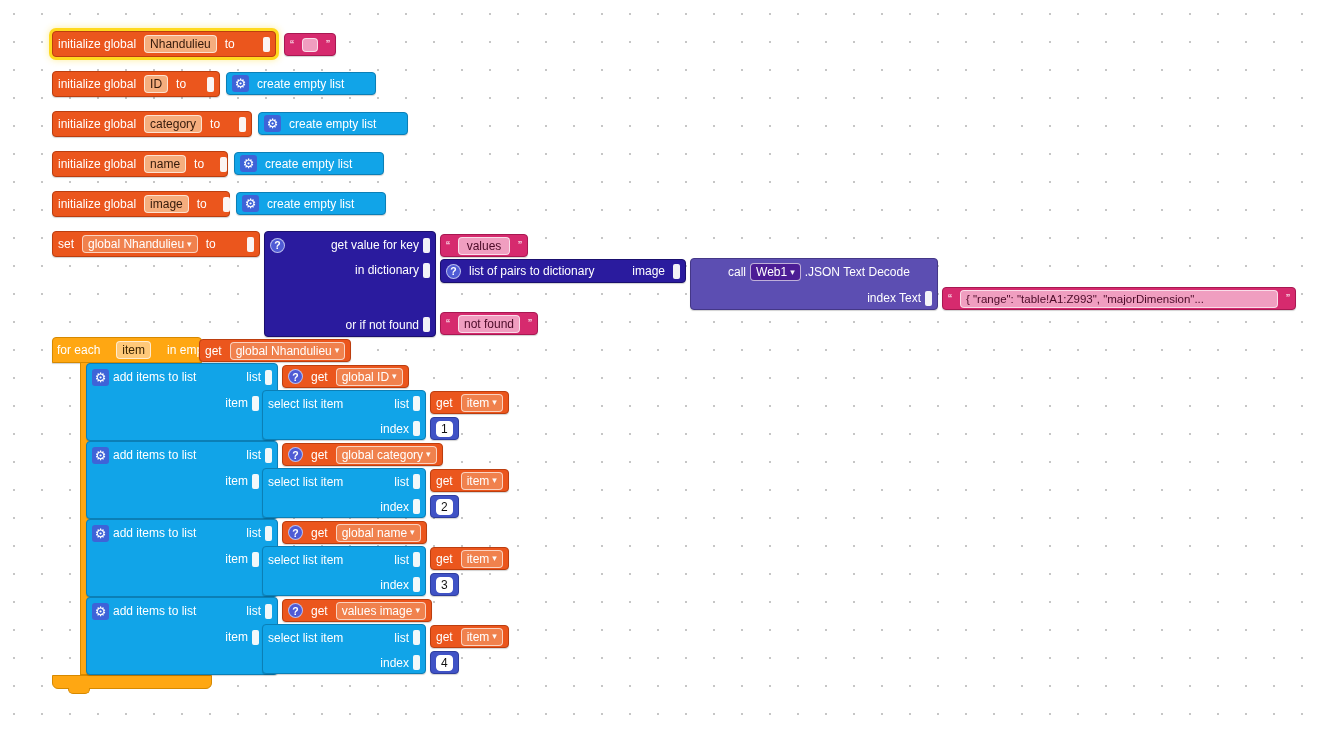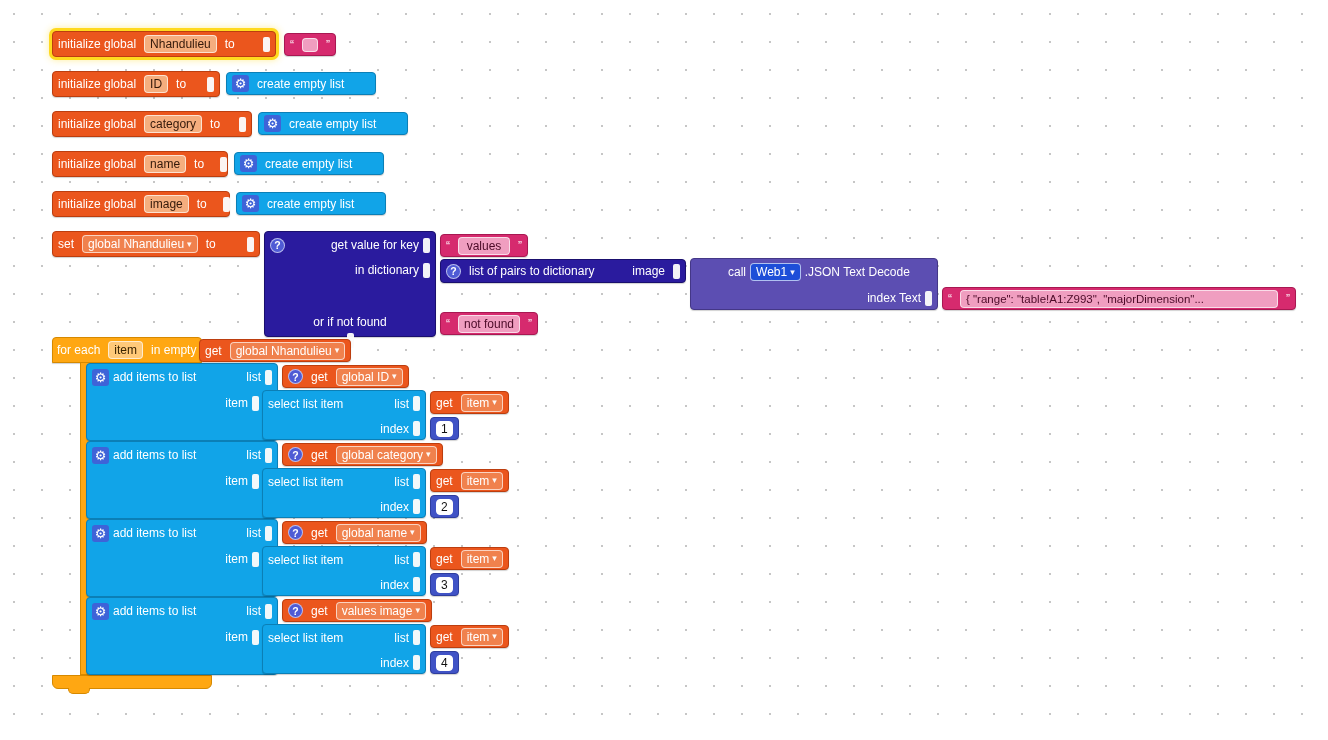--- a/index.html
+++ b/index.html
@@ -38,21 +38,21 @@
 
   
   .orange{background:#EB561D;border:1px solid #BC3E0F;}
   .orange .fld.dd{background:#F0814D;color:#fff;}
   .orange .fld.ed{background:#F5AE7E;}
   .cyan{background:#11A4E8;border:1px solid #0B7FB6;}
   .gold-bg{background:#FFA712;border:1px solid #D68900;}
   .gold-bg .fld.ed{background:#FFC979;color:#3a2300;}
   .indigo{background:#2A1B9E;border:1px solid #1A0F6E;}
   .purple{background:#5C4EB2;border:1px solid #443787;}
-  .purple .fld.dd{background:#1d4ed8;color:#fff;text-align:center;}
+  .purple .fld.dd{background:#4c1d95;color:#fff;text-align:center;}
   .pink{background:#D62A6E;border:1px solid #A81852;}
   .pink .fld.ed{background:#F09EC0;color:#4b0a27;}
   .math{background:#4053C6;border:1px solid #2E3D9E;padding:0 5px;}
   .math .fld.ed{background:#fff;border-color:#fff;color:#111;padding:0 4px;min-width:10px;justify-content:center;}
 
   .selected{box-shadow:0 0 0 3px #FFD91F, 0 0 7px 3px rgba(255,217,31,.45);}
 
   .spine{position:absolute;box-sizing:border-box;background:#FFA712;border:1px solid #D68900;border-top:none;
          color:#fff;font-size:12px;padding:6px 0 0 8px;}
   .bbar{position:absolute;box-sizing:border-box;background:#FFA712;border:1px solid #D68900;border-radius:0 0 6px 6px;}
@@ -162,21 +162,21 @@
         </span>
       <span class="sp"></span>
       <span class="lbl">get value for key</span>
       <span class="socket"></span>
     </div>
     <div class="row" style="height:53px;align-items:flex-start;padding-top:5px;">
       <span class="sp"></span>
       <span class="lbl">in dictionary</span>
       <span class="socket"></span>
     </div>
-    <div class="row" style="height:27px;flex-direction:column;">
+    <div class="row" style="height:27px;">
       <span class="sp"></span>
       <span class="lbl">or if not found</span>
       <span class="socket"></span>
     </div>
   </div>
 
   <div class="blk pink child" style="left:440px;top:234px;width:88px;">
     <span class="q">“</span>
     <span class="fld ed" style="flex:1;justify-content:center;">
         <span>values</span>
@@ -219,21 +219,21 @@
   </div>
 
   <div class="blk pink child" style="left:440px;top:312px;width:98px;">
     <span class="q">“</span>
     <span class="fld ed" style="flex:1;justify-content:center;">
         <span>not found</span>
       </span>
     <span class="q">”</span>
   </div>
 
-  <div class="blk gold-bg" style="left:52px;top:337px;width:150px;border-radius:4px 4px 0 0;padding:0 4px;gap:8px;">
+  <div class="blk gold-bg" style="left:52px;top:337px;width:150px;border-radius:4px 4px 0 0;padding:0 4px;gap:16px;">
     <span class="lbl">for each</span>
     <span class="fld ed">
         <span>item</span>
       </span>
     <span class="lbl">in empty</span>
     <span class="sp"></span>
       <span class="socket"></span>
   </div>
   <div class="blk orange child" style="left:199px;top:339px;">
     <span class="lbl">get</span>

